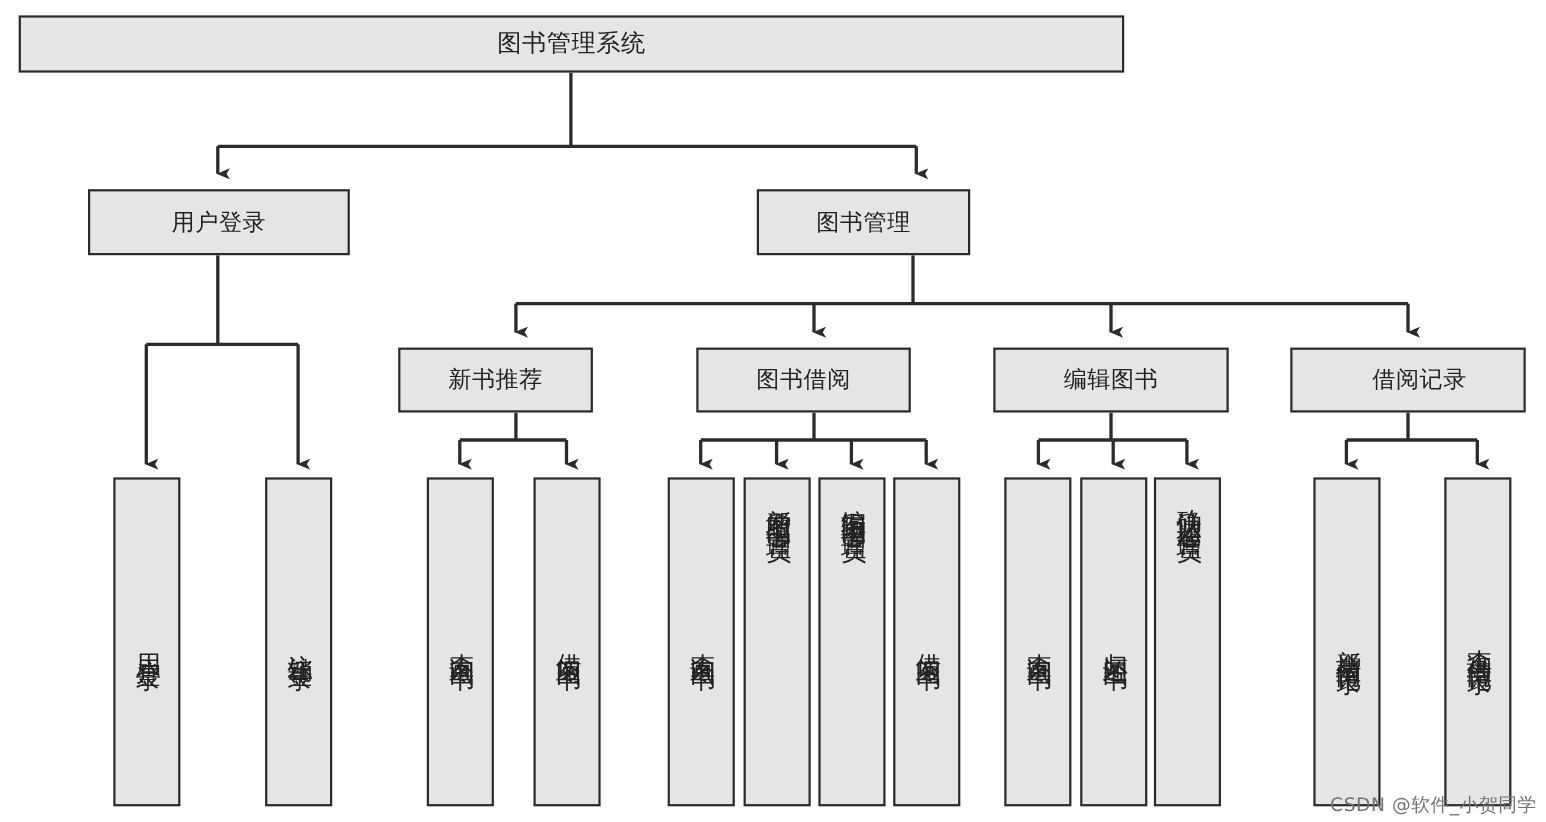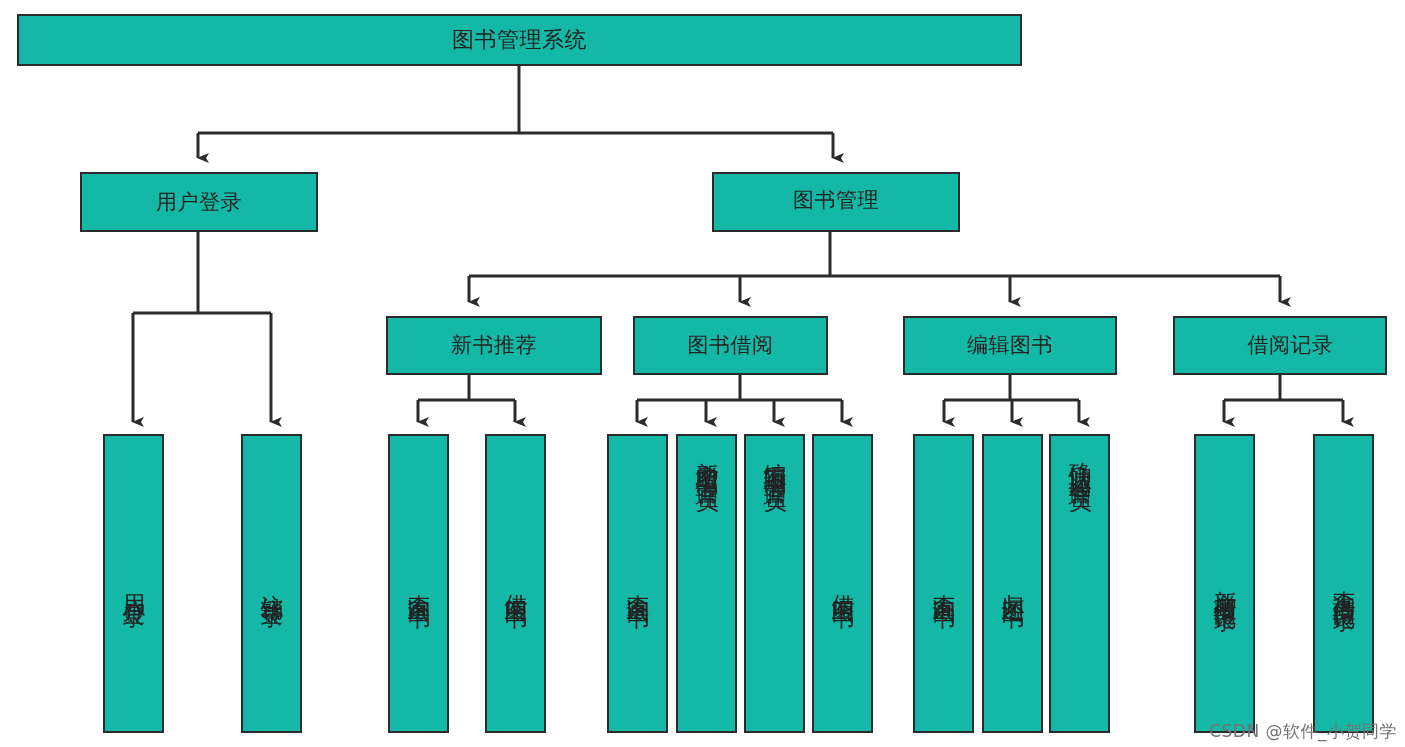--- a/index.html
+++ b/index.html
@@ -17,21 +17,21 @@
   }
   svg#wires{
     position:absolute;
     left:0; top:0;
     width:1405px; height:747px;
     pointer-events:none;
   }
   .node{
     position:absolute;
     box-sizing:border-box;
-    background:#14b8a6;
+    background:#e5e5e5;
     border:2.5px solid #2b2b2b;
     display:flex;
     align-items:center;
     justify-content:center;
     text-align:center;
   }
   .node-h{
     font-size:21px;
     line-height:1.25;
     letter-spacing:0.5px;
@@ -120,25 +120,25 @@
     </g>
   </svg>
 
   <div class="node node-root" style="left:17px; top:14px; width:1005px; height:52px;">
     <span class="node-h lbl">图书管理系统</span>
   </div>
 
   <div class="node" style="left:80px; top:172px; width:238px; height:60px;">
     <span class="node-h">用户登录</span>
   </div>
-  <div class="node" style="left:712px; top:172px; width:248px; height:60px;font-family:Liberation Mono, monospace;">
+  <div class="node" style="left:688px; top:172px; width:194px; height:60px;">
     <span class="node-h">图书管理</span>
   </div>
 
-  <div class="node" style="left:362px; top:316px; width:216px; height:59px;margin-left:24px;">
+  <div class="node" style="left:362px; top:316px; width:177px; height:59px;">
     <span class="node-h">新书推荐</span>
   </div>
   <div class="node" style="left:633px; top:316px; width:195px; height:59px;">
     <span class="node-h">图书借阅</span>
   </div>
   <div class="node" style="left:903px; top:316px; width:214px; height:59px;">
     <span class="node-h">编辑图书</span>
   </div>
   <div class="node" style="left:1173px; top:316px; width:214px; height:59px;padding-left:21px;">
     <span class="node-h">借阅记录</span>

